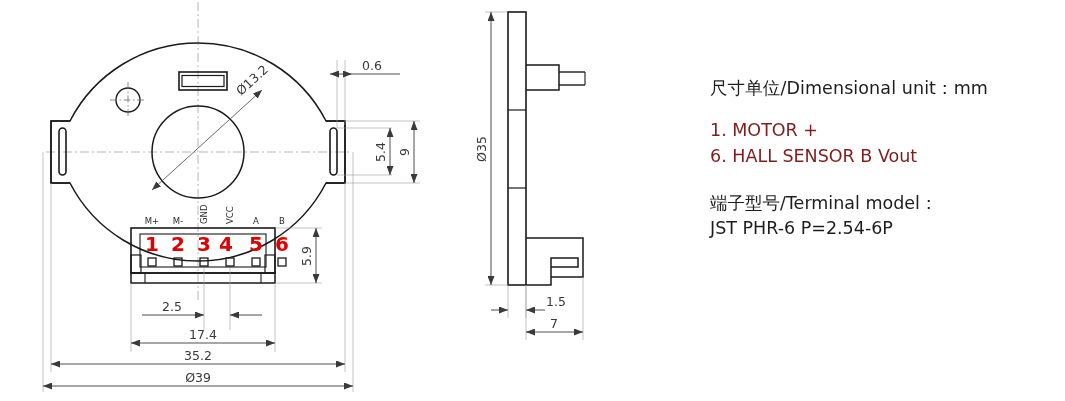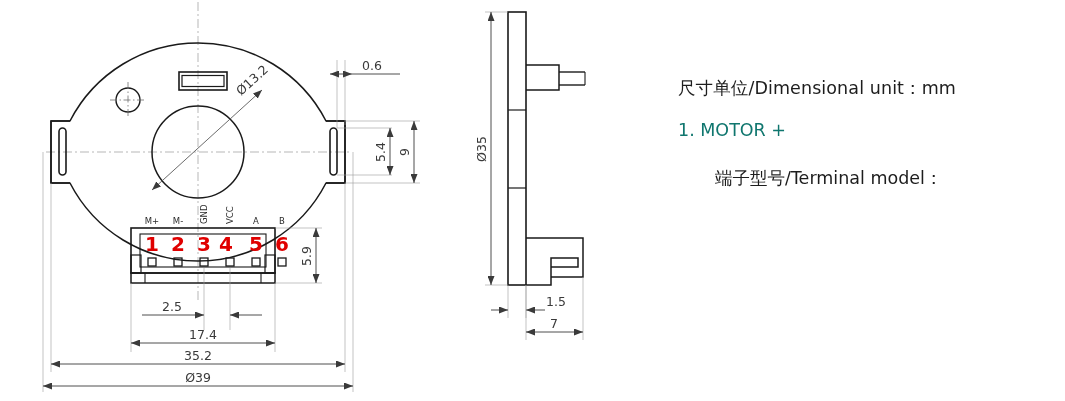--- a/index.html
+++ b/index.html
@@ -37,45 +37,44 @@
     fill: #2b2b2b;
   }
   .pin-num {
     font-size: 20px;
     font-weight: 700;
     fill: #e00000;
     font-family: "DejaVu Sans", "Liberation Sans", sans-serif;
   }
   .notes-panel {
     position: absolute;
-    left: 678px;
+    left: 710px;
     top: 76px;
     width: 350px;
   }
   .note-head {
     font-size: 17.5px;
     color: #1d1d1d;
     letter-spacing: 0.1px;
     white-space: nowrap;
   }
   .note-list {
     margin: 0;
     padding: 0;
     list-style: none;
     margin-top: 18px;
   }
   .note-list li {
     font-size: 17.5px;
-    color: #0f766e;
+    color: #7f1d1d;
     line-height: 1.47;
     white-space: nowrap;
   }
   .terminal-block {
     margin-top: 22px;
-    margin-left: 37px;
   }
   .terminal-block div {
     font-size: 17.5px;
     color: #1d1d1d;
     line-height: 1.4;
     white-space: nowrap;
   }
 </style>
 </head>
 <body>
@@ -310,18 +309,20 @@
       </g>
     </g>
   </svg>
 </div>
 
 <div class="notes-panel">
   <div class="note-head">尺寸单位/Dimensional unit：mm</div>
 
   <ul class="note-list">
     <li>1. MOTOR +</li>
+    <li>6. HALL SENSOR B Vout</li>
   </ul>
 
   <div class="terminal-block">
     <div>端子型号/Terminal model：</div>
+    <div>JST PHR-6  P=2.54-6P</div>
   </div>
 </div>
 
 </body></html>

